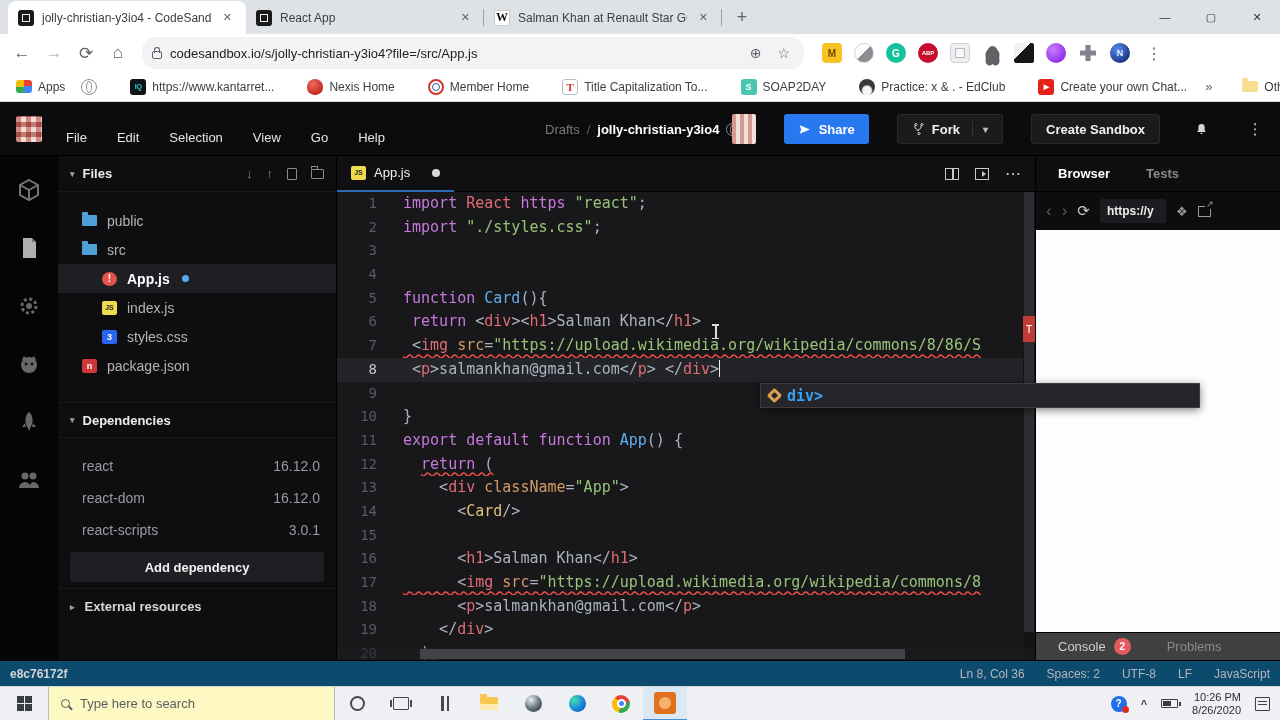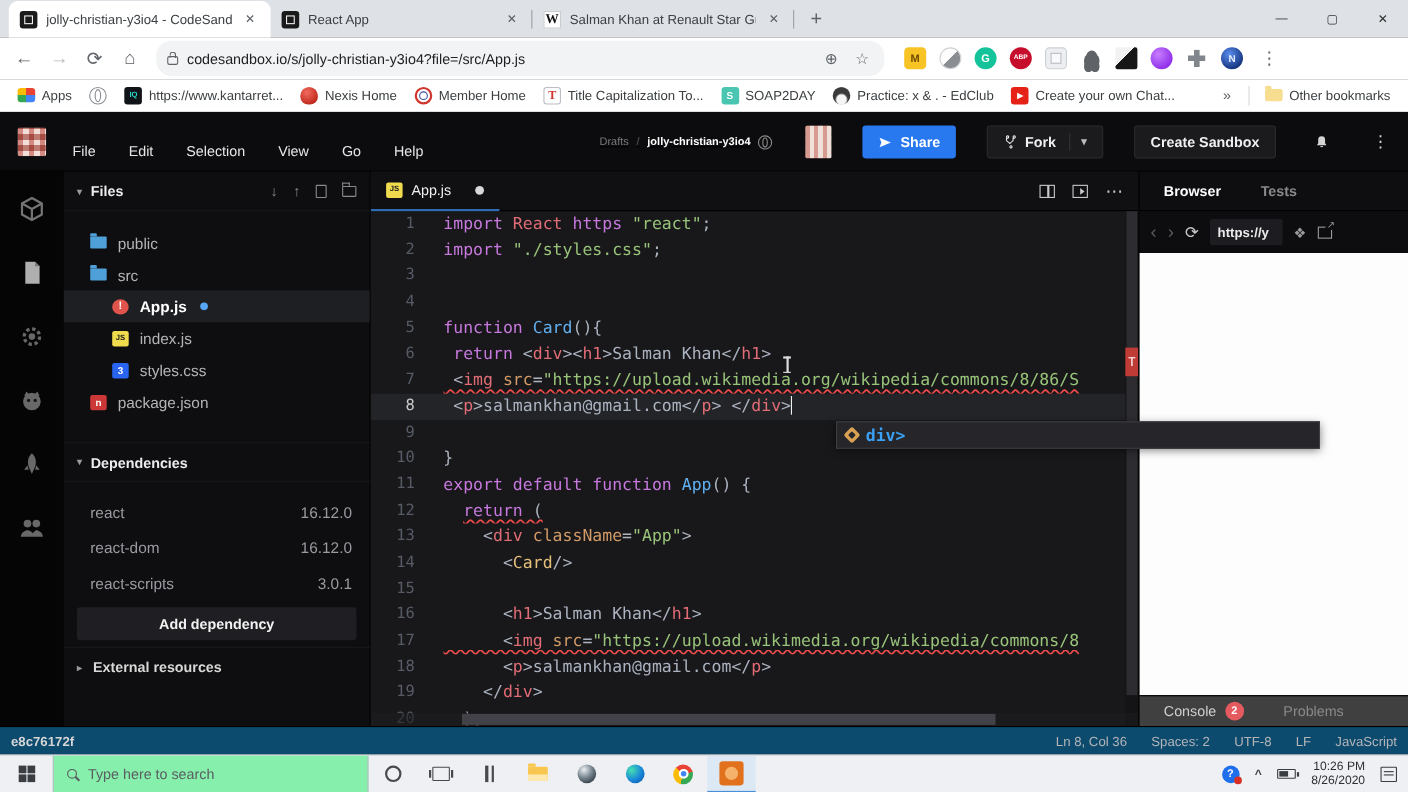--- a/index.html
+++ b/index.html
@@ -66,21 +66,21 @@
   .bm-overflow { margin-left:auto; font-size:13px; color:#5f6368; padding:0 8px; }
   .bm-sep { width:1px; height:18px; background:#d4d7db; margin:0 4px; }
 
   
   .csb { position:absolute; top:102px; left:0; width:1280px; height:558px; background:#0b0b0d; }
   .csb-header { position:absolute; top:0; left:0; width:1280px; height:54px; background:#0c0c0e; border-bottom:1px solid #000; }
   .csb-logo { position:absolute; left:16px; top:14px; width:26px; height:26px; border-radius:2px;
     background:repeating-linear-gradient(90deg,#d28a82 0 5px,#f2ded8 5px 10px), repeating-linear-gradient(0deg,rgba(255,255,255,.55) 0 5px,rgba(170,80,70,.65) 5px 10px); background-blend-mode:multiply; }
   #menus { position:absolute; left:66px; top:0; height:70px; display:flex; align-items:center; gap:30px; }
   .menuitem { font-size:13px; color:#e6e6e6; }
-  .breadcrumb { position:absolute; left:545px; top:0; height:54px; display:flex; align-items:center; gap:7px; font-size:10px;text-decoration:underline; }
+  .breadcrumb { position:absolute; left:545px; top:0; height:54px; display:flex; align-items:center; gap:7px; font-size:13px;text-decoration:underline; }
   .bc-root { color:#7a7a7a; }
   .bc-sep { color:#5a5a5a; }
   .bc-name { color:#fff; font-weight:bold; }
   .bc-globe { width:13px; height:13px; border:1.5px solid #8a8a8a; border-radius:50%; position:relative; }
   .bc-globe::after { content:""; position:absolute; inset:1px 3px; border:1px solid #8a8a8a; border-radius:50%; }
   .csb-actions { position:absolute; right:12px; top:12px; height:30px; display:flex; align-items:center; gap:28px; }
   .hdr-avatar { width:24px; height:30px; border-radius:2px;
     background:repeating-linear-gradient(90deg,#d79a90 0 4px,#f0e0da 4px 8px), repeating-linear-gradient(0deg,rgba(255,255,255,.5) 0 4px,rgba(160,70,60,.6) 4px 8px); }
   .btn { height:30px; display:flex; align-items:center; gap:8px; padding:0 14px; border-radius:3px; font-size:13px; font-weight:bold; }
   .btn-share { background:#2878f0; color:#fff; }
@@ -173,21 +173,21 @@
   .popup { position:absolute; left:760px; top:383px; width:440px; height:25px; background:#26262a; border:1px solid #3c3c41; display:flex; align-items:center; gap:7px; padding-left:8px; z-index:60; box-shadow:0 2px 8px rgba(0,0,0,.5); }
   .popup-ic { width:11px; height:11px; background:#d8a153; transform:rotate(45deg); border-radius:2px; position:relative; }
   .popup-ic::after { content:""; position:absolute; inset:3px; background:#26262a; border-radius:1px; }
   .popup-label { font-family:"DejaVu Sans Mono", monospace; font-size:15px; font-weight:bold; color:#3aa0f5; }
 
   
   .taskbar { position:absolute; top:686px; left:0; width:1280px; height:34px; background:#eef0f3; border-top:1px solid #d2d5d9; display:flex; align-items:center; }
   .startbtn { width:48px; height:34px; display:flex; align-items:center; justify-content:center; }
   .winlogo { width:15px; height:15px; display:grid; grid-template-columns:7px 7px; grid-template-rows:7px 7px; gap:1px; }
   .winlogo span { background:#3a3d41; }
-  .searchbox { width:287px; height:34px; background:#86efac; border:1px solid #b8bcc1; border-top:none; display:flex; align-items:center; gap:10px; padding:0 12px; }
+  .searchbox { width:287px; height:34px; background:#fef9c3; border:1px solid #b8bcc1; border-top:none; display:flex; align-items:center; gap:10px; padding:0 12px; }
   .mag { width:9px; height:9px; border:1.5px solid #5a5d61; border-radius:50%; position:relative; }
   .mag::after { content:""; position:absolute; width:5px; height:1.5px; background:#5a5d61; transform:rotate(45deg); right:-4px; bottom:-2px; }
   .searchtext { font-size:13px; color:#5a5d61; }
   #taskapps { display:flex; align-items:center; height:34px; }
   .tapp { width:44px; height:34px; display:flex; align-items:center; justify-content:center; }
   .tapp.active { background:#dce9f5; border-bottom:2px solid #4a90d9; }
   .ti-cortana { width:15px; height:15px; border:2px solid #47494d; border-radius:50%; }
   .ti-taskview { width:16px; height:13px; border:1.5px solid #47494d; border-radius:1px; position:relative; }
   .ti-taskview::before { content:""; position:absolute; left:-4px; top:2px; width:2px; height:7px; background:#47494d; }
   .ti-taskview::after { content:""; position:absolute; right:-4px; top:2px; width:2px; height:7px; background:#47494d; }
@@ -267,21 +267,21 @@
         <div class="ext n-ext">N</div>
       </div>
     <div class="menudots">⋮</div>
   </div>
 
   <div class="bookmarksbar">
     <div class="bm">
       <span class="bmicon apps"></span>
       <span>Apps</span>
     </div>
-    <div id="bookmarks" style="display:flex;align-items:flex-end;gap:4px;">
+    <div id="bookmarks" style="display:flex;align-items:flex-end;gap:21px;">
         <div class="bm">
           <span class="bmicon globe"></span>
         </div>
         <div class="bm">
           <span class="bmicon iq">IQ</span>
           <span>https://www.kantarret...</span>
         </div>
         <div class="bm">
           <span class="bmicon apple"></span>
           <span>Nexis Home</span>

